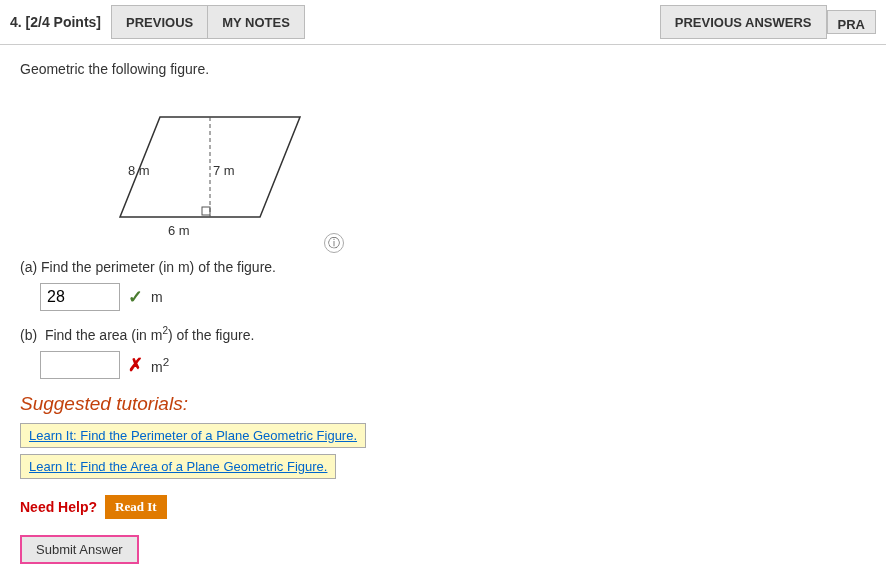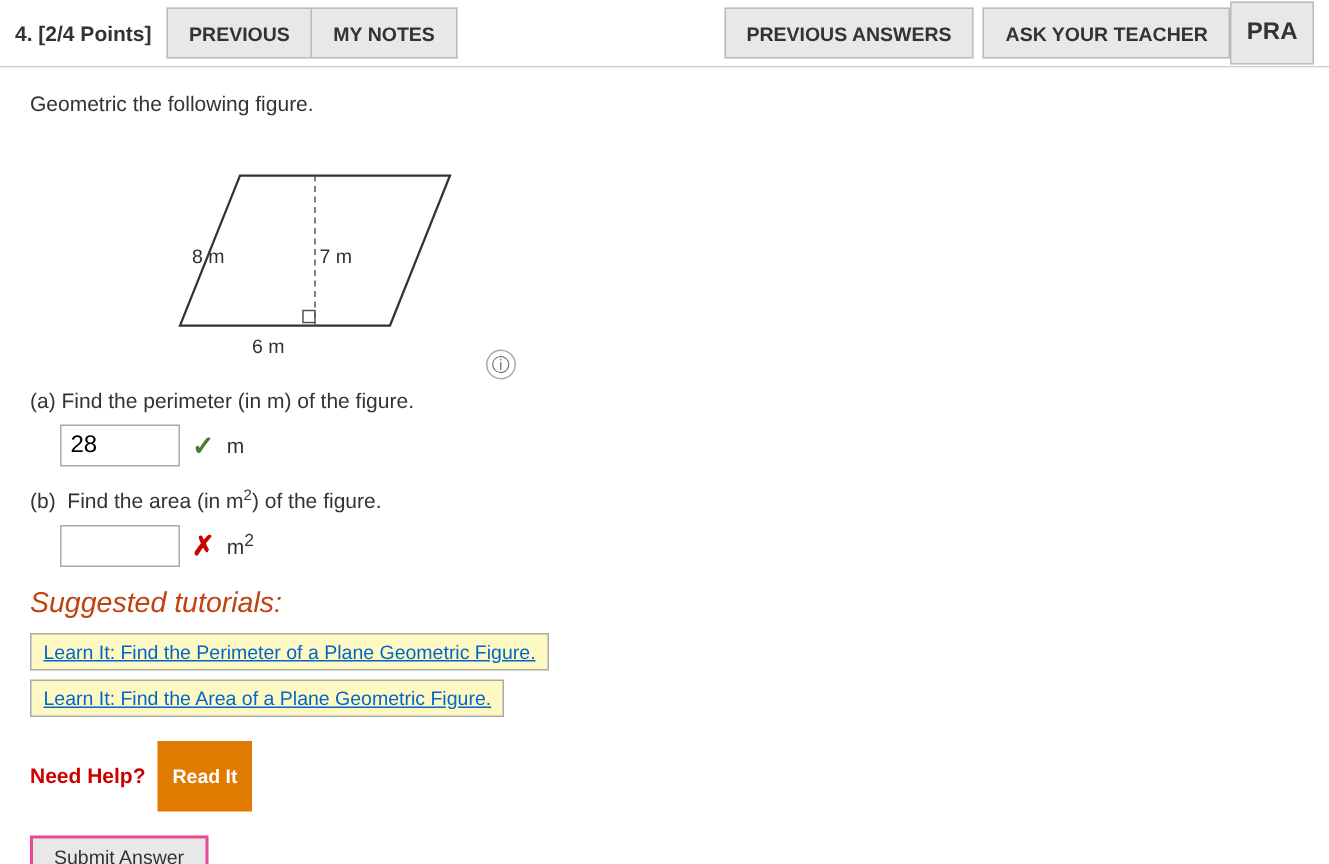--- a/index.html
+++ b/index.html
@@ -47,24 +47,24 @@
       font-weight: bold;
       color: #333;
       height: 34px;
       margin-left: 6px;
     }
     .pra-btn {
       border: 1px solid #bbb;
       background: #e8e8e8;
       padding: 6px 10px;
       cursor: pointer;
-      font-size: 16px;
-      font-weight: bold;
-      color: #333;
-      height: 42px;
+      font-size: 13px;
+      font-weight: bold;
+      color: #333;
+      height: 24px;
       margin-left: 0;
     }
     .main-content {
       background: #fff;
       margin: 0;
       padding: 16px 20px;
       min-height: 530px;
     }
     .figure-intro {
       font-size: 14px;
@@ -139,24 +139,25 @@
     }
     .need-help-text {
       color: #cc0000;
       font-weight: bold;
       font-size: 14px;
     }
     .read-it-btn {
       background: #e07a00;
       color: #fff;
       border: none;
-      padding: 16px 10px;
-      font-size: 13px;
-      cursor: pointer;
-      font-weight: bold;
+      padding: 4px 10px;
+      font-size: 13px;
+      cursor: pointer;
+      font-weight: bold;
+      font-family: Liberation Serif, serif;
     }
     .submit-btn {
       border: 2px solid #ec4899;
       background: #e8e8e8;
       padding: 5px 14px;
       font-size: 13px;
       cursor: pointer;
       color: #333;
     }
     .info-icon {
@@ -175,21 +176,20 @@
   </style>
 </head>
 <body>
 
 <div class="top-bar">
   <span class="question-label">4. [2/4 Points]</span>
   <button class="tab-btn">PREVIOUS</button>
   <button class="tab-btn">MY NOTES</button>
   <div class="spacer"></div>
   <button class="top-right-btn">PREVIOUS ANSWERS</button>
-  <button class="top-right-btn">ASK YOUR TEACHER</button>
   <button class="pra-btn">PRA</button>
 </div>
 
 <div class="main-content">
   <p class="figure-intro">Geometric the following figure.</p>
 
   <div class="figure-area">
     <svg width="260" height="160" class="parallelogram">
 
       <polygon points="70,130 210,130 250,30 110,30" fill="none" stroke="#333" stroke-width="1.5"></polygon>

